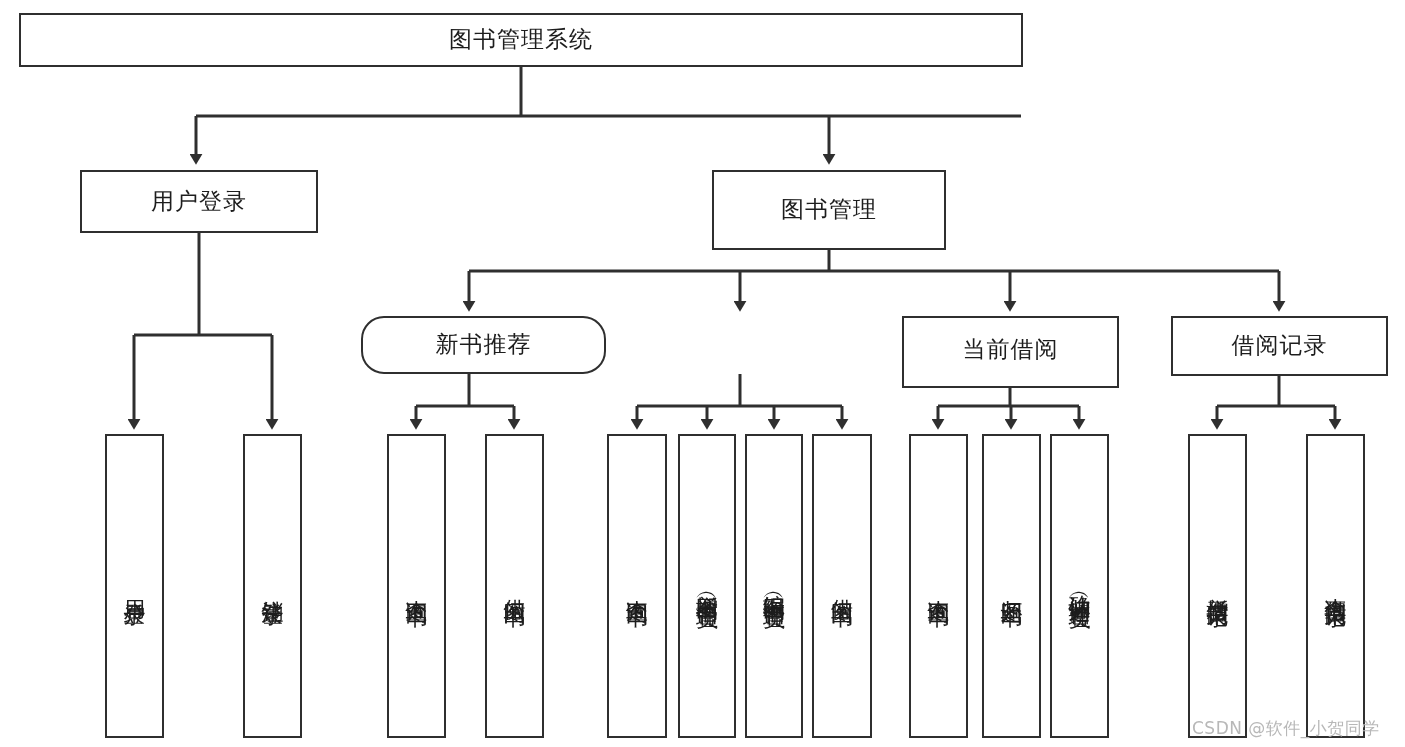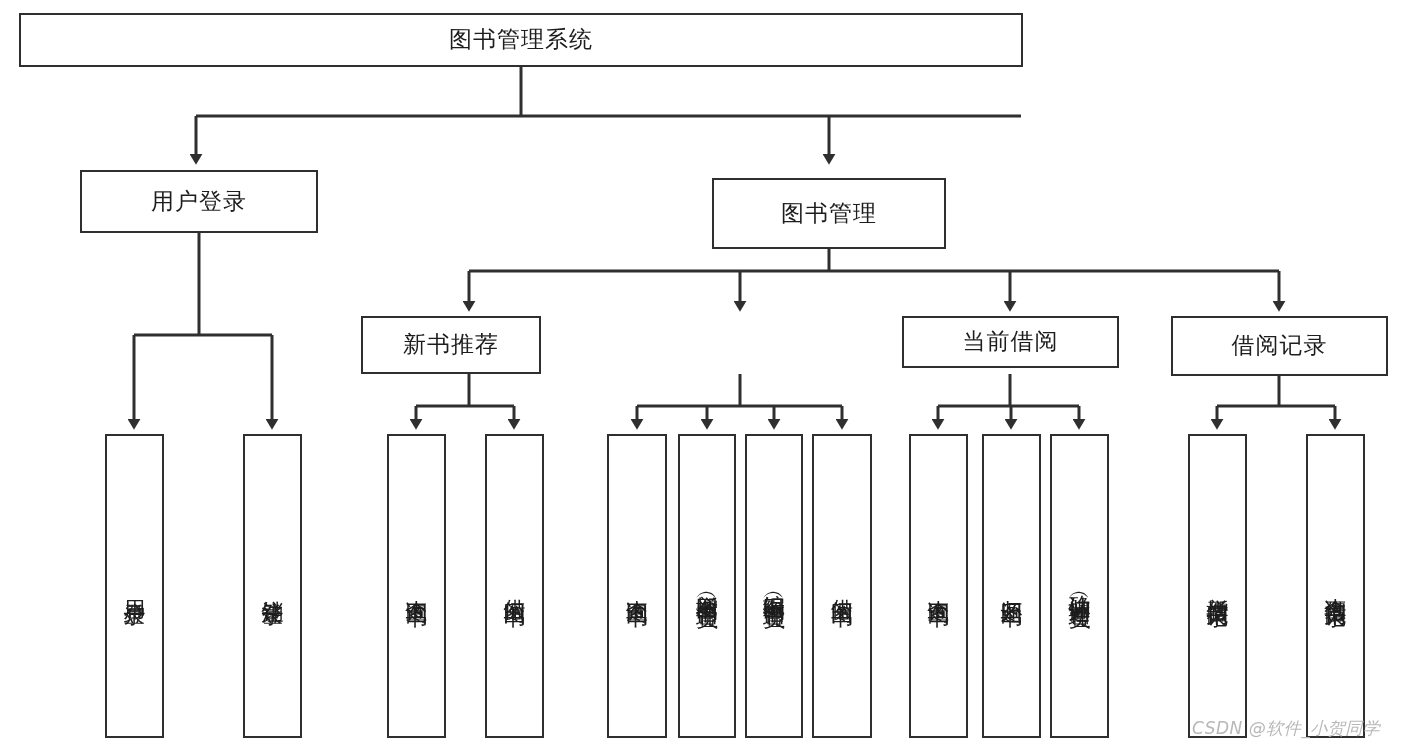--- a/index.html
+++ b/index.html
@@ -123,28 +123,28 @@
     </g>
   </svg>
 
   <div class="node horiz" style="left:19px; top:13px; width:1004px; height:54px;">
     <span>图书管理系统</span>
   </div>
 
   <div class="node horiz" style="left:80px; top:170px; width:238px; height:63px;">
     <span>用户登录</span>
   </div>
-  <div class="node horiz" style="left:712px; top:178px; width:234px; height:71px;">
+  <div class="node horiz" style="left:712px; top:170px; width:234px; height:80px;">
     <span>图书管理</span>
   </div>
 
-  <div class="node horiz" style="left:361px; top:316px; width:180px; height:58px;">
+  <div class="node horiz" style="left:361px; top:316px; width:245px; height:58px;border-radius:23px;">
     <span>新书推荐</span>
   </div>
-  <div class="node horiz" style="left:902px; top:316px; width:217px; height:52px;">
+  <div class="node horiz" style="left:902px; top:316px; width:217px; height:72px;font-family:Liberation Mono, monospace;">
     <span>当前借阅</span>
   </div>
   <div class="node horiz" style="left:1171px; top:316px; width:217px; height:60px;">
     <span>借阅记录</span>
   </div>
 
   <div class="node vert" style="left:105px; top:434px; width:59px; height:304px;">
     <span>用户登录</span>
   </div>
   <div class="node vert" style="left:243px; top:434px; width:59px; height:304px;">
@@ -181,15 +181,15 @@
     <span>确认归还（管理员）</span>
   </div>
 
   <div class="node vert" style="left:1188px; top:434px; width:59px; height:304px;">
     <span>新增借阅记录</span>
   </div>
   <div class="node vert" style="left:1306px; top:434px; width:59px; height:304px;">
     <span>查询借阅记录</span>
   </div>
 
-  <div class="watermark" style="left:1192px; top:717px;font-style:italic;">CSDN @软件_小贺同学</div>
+  <div class="watermark" style="left:1192px; top:717px;">CSDN @软件_小贺同学</div>
 
 </div>
 
 </body></html>

